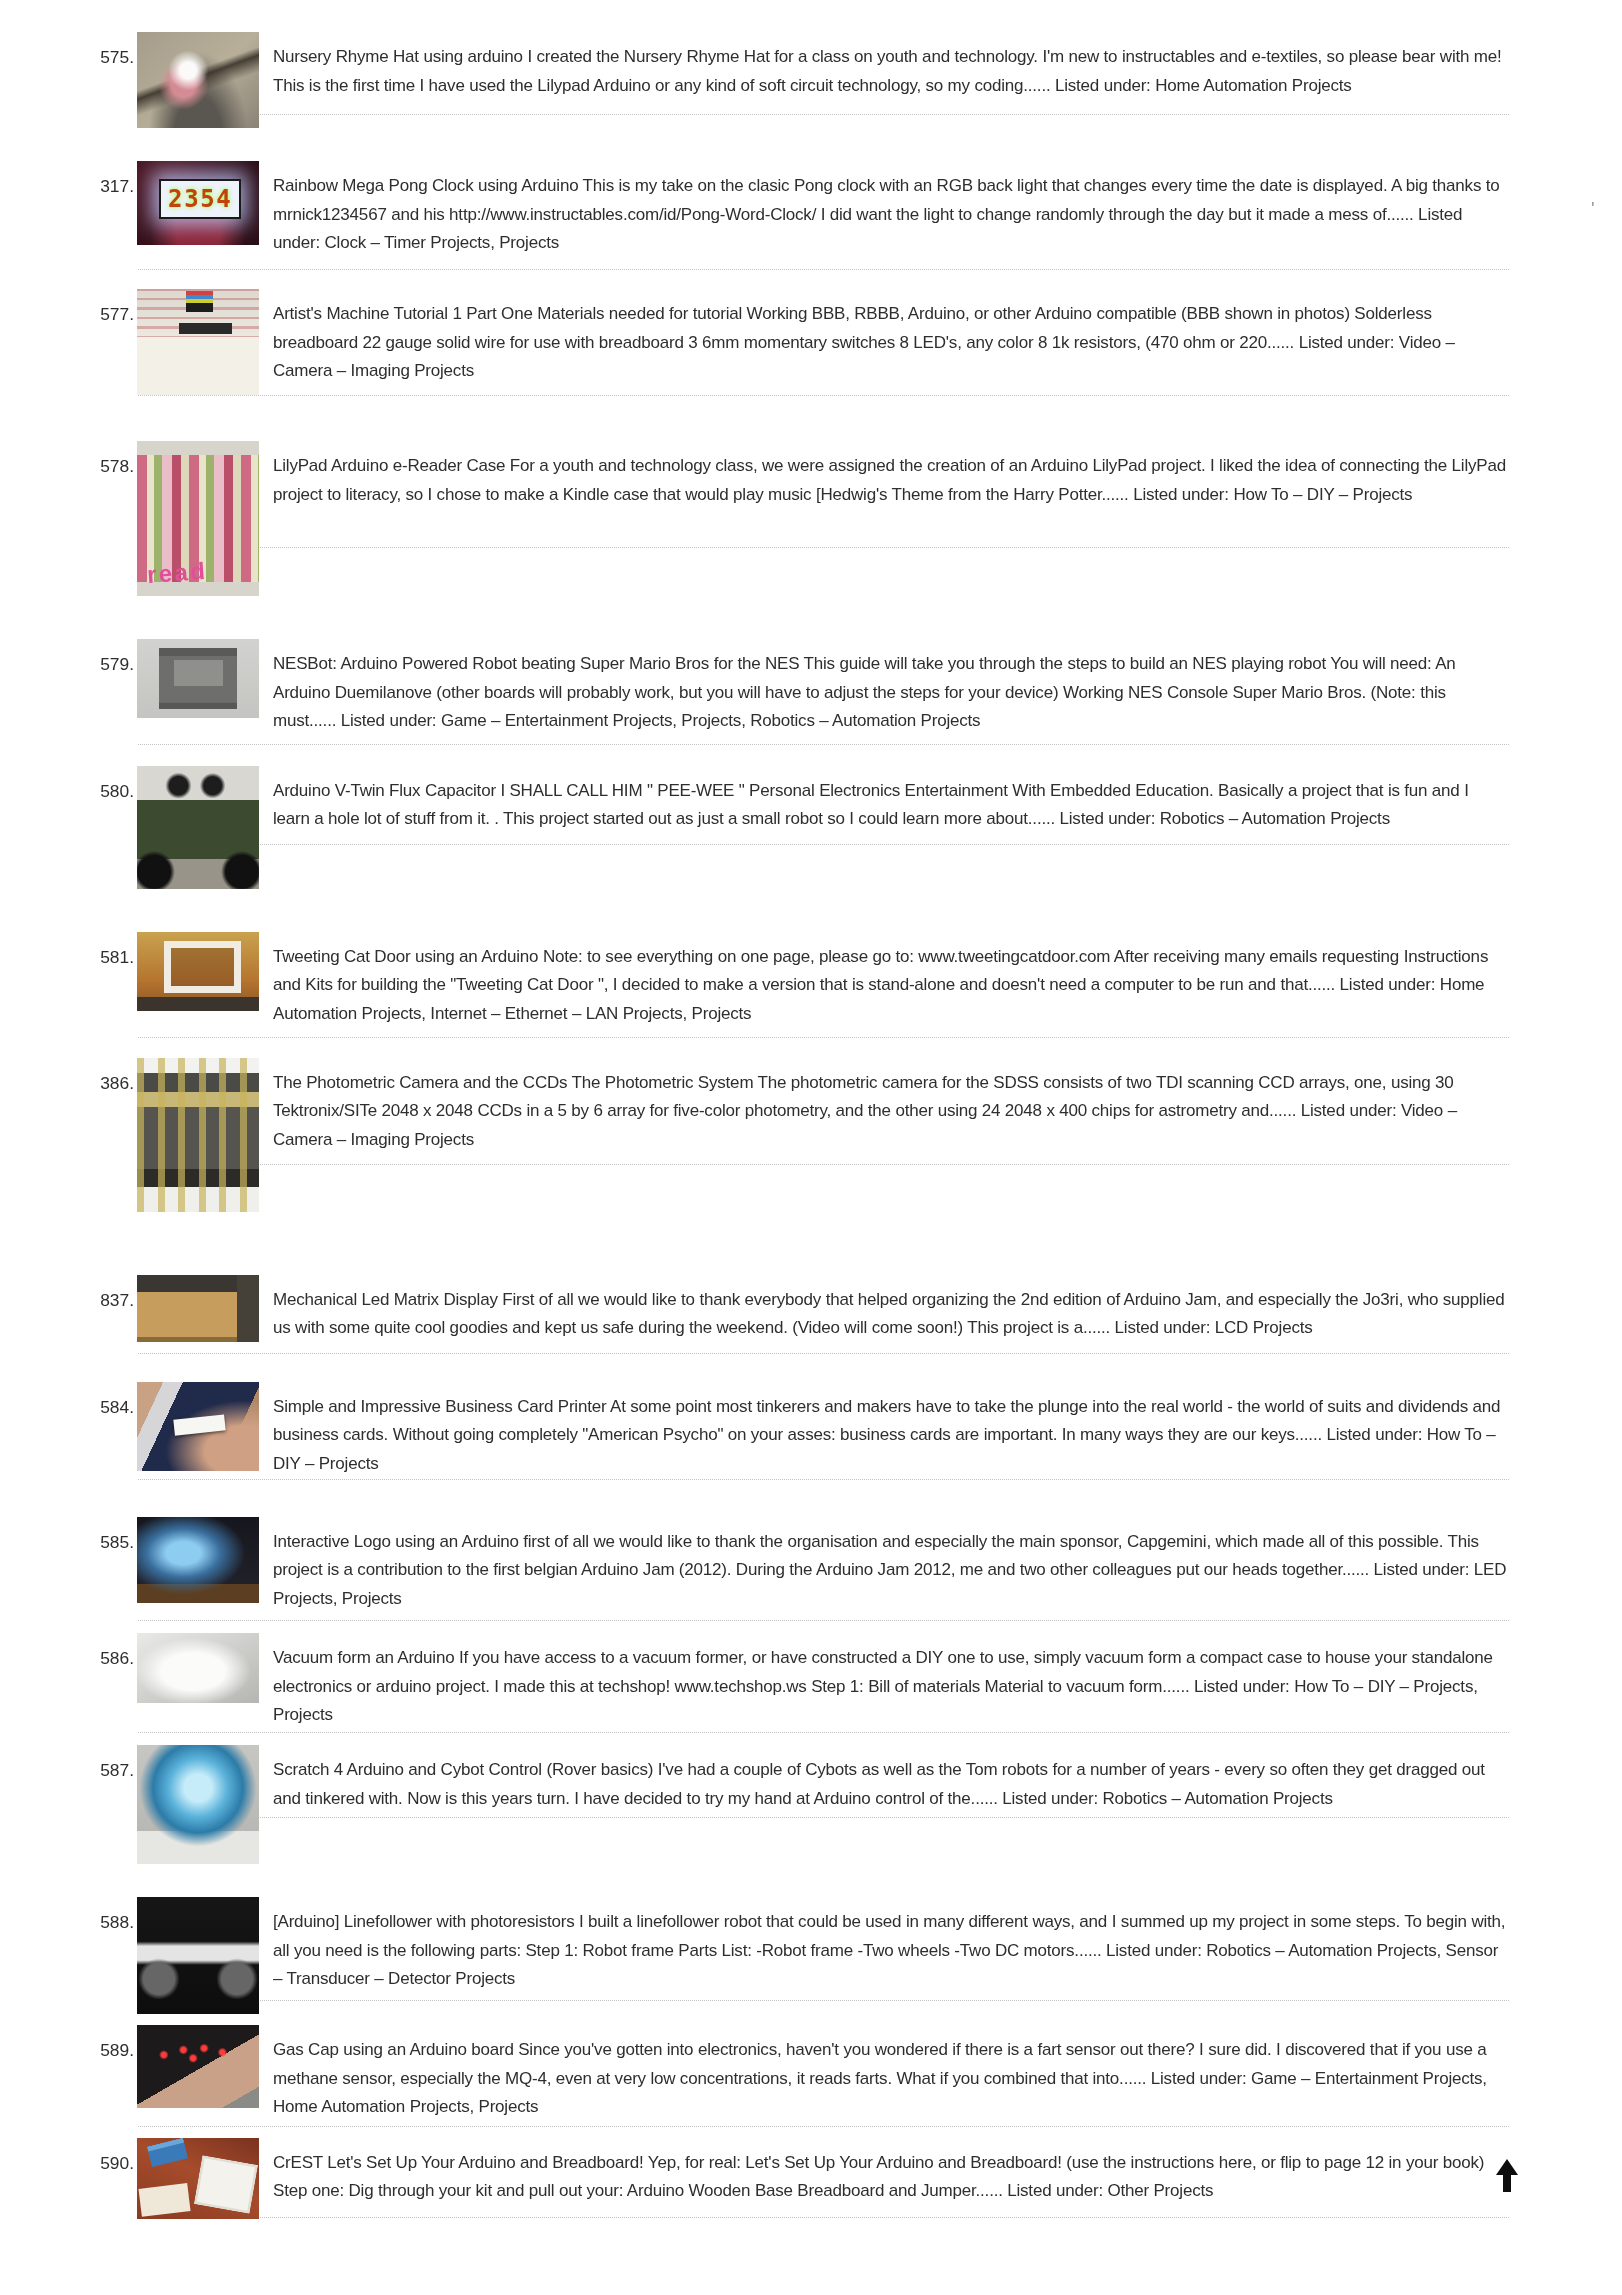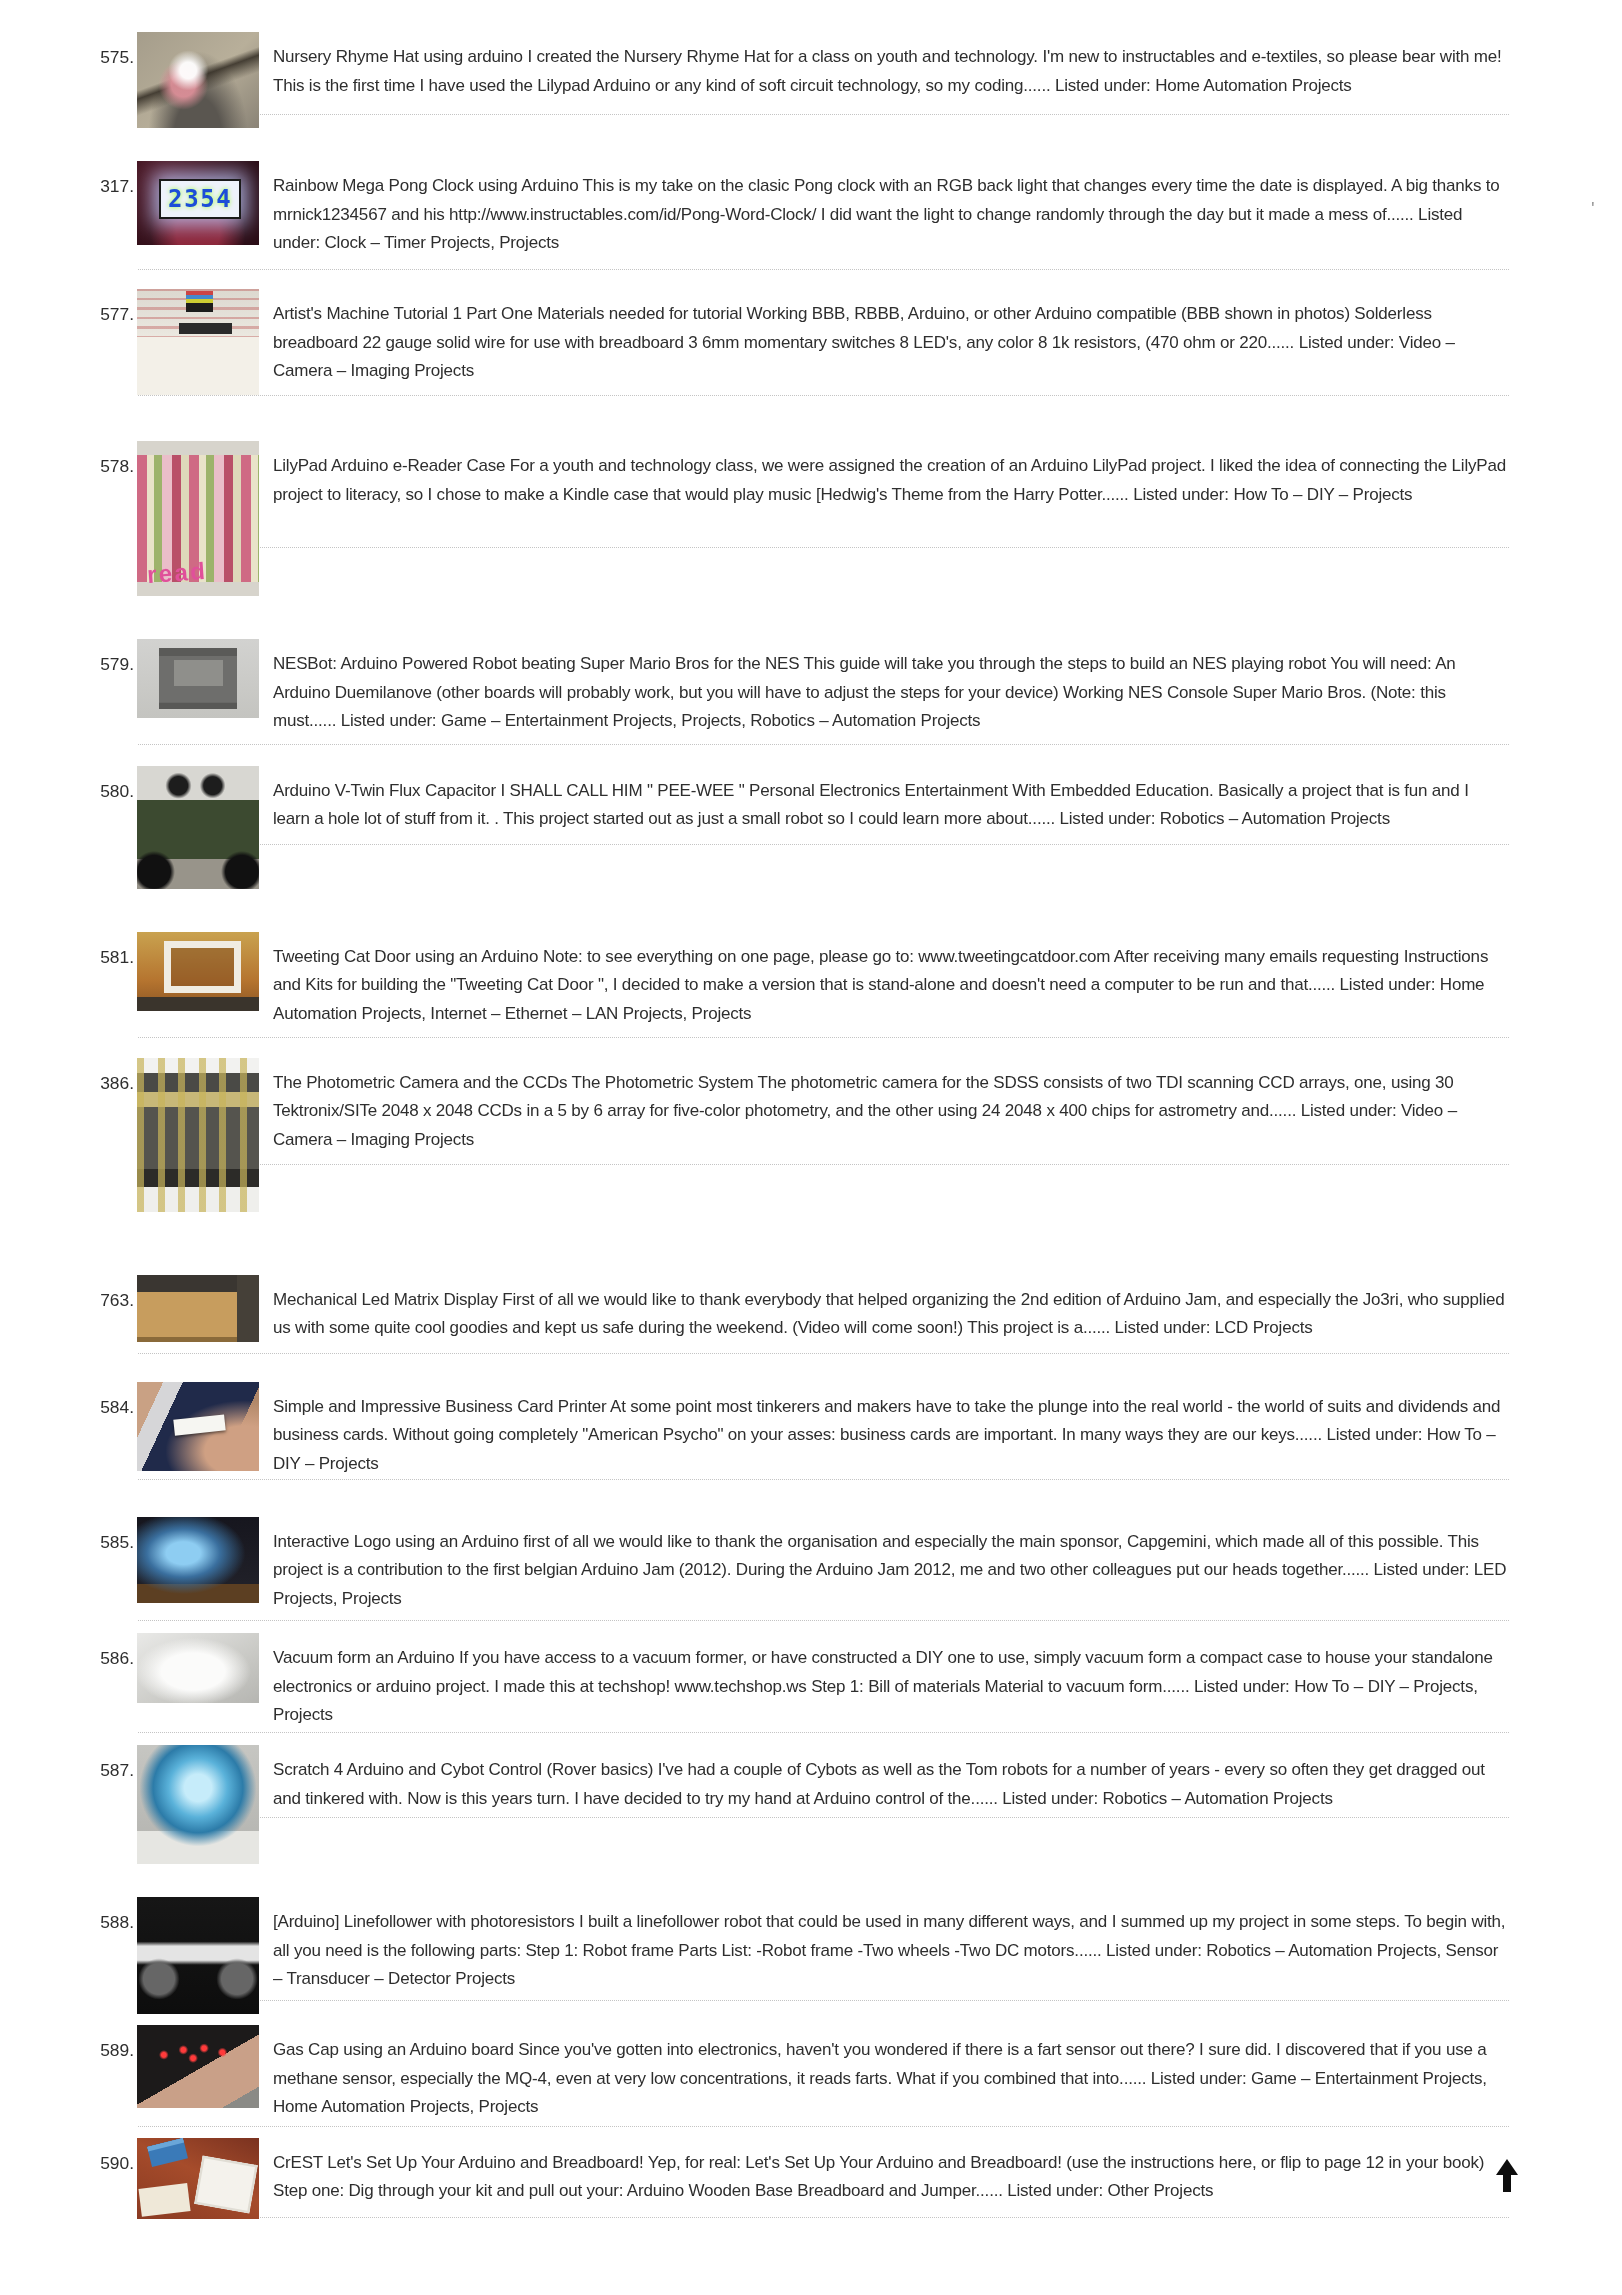--- a/index.html
+++ b/index.html
@@ -19,21 +19,21 @@
     linear-gradient(160deg, rgba(42,36,28,0) 42%, rgba(42,36,28,.8) 48%, rgba(42,36,28,0) 60%),
     radial-gradient(ellipse at 50% 112%, #5a5650 0 28%, rgba(90,86,80,0) 58%),
     linear-gradient(135deg,#a59d8b,#b8af9a 55%,#8a8376);}
   .t576{background:
     radial-gradient(ellipse at 50% 85%, rgba(150,40,60,.9) 0 25%, rgba(150,40,60,0) 55%),
     radial-gradient(circle at 25% 25%, #5a1f2e, #2b0d16 75%);}
   .panel{position:absolute;left:18%;top:22%;width:64%;height:42%;background:#eef2fb;
          border:2.4px solid #1a1a1a;box-shadow:0 0 20.6px 6.3px rgba(190,205,255,.8);
          display:flex;align-items:center;justify-content:center;}
   .digits{font-family:"DejaVu Sans Mono",monospace;font-weight:bold;font-size:24px;
-          color:#1d4ed8;text-shadow:0 0 4.8px #9f3;letter-spacing:1.6px;}
+          color:#c2410c;text-shadow:0 0 4.8px #9f3;letter-spacing:1.6px;}
   .t577{background:
     linear-gradient(0deg, #f3f0e8 0 55%, rgba(243,240,232,0) 55%),
     repeating-linear-gradient(0deg, rgba(180,60,60,.35) 0 2.4px, rgba(255,255,255,0) 2.4px 9.5px),
     linear-gradient(#dcd8cf,#ebe8e0 45%);}
   .chip577{position:absolute;left:34%;top:32%;width:44%;height:10%;background:#2a2a2a;}
   .conn577{position:absolute;left:40%;top:2%;width:22%;height:16%;background:#1c1c1c;
            border-top:4px solid #c44;box-shadow:inset 0 4px 0 #48c,inset 0 8px 0 #cc3;}
   .t578{background:
     linear-gradient(#d7d4cc 0 9%, rgba(215,212,204,0) 9% 91%, #d7d4cc 91%),
     repeating-linear-gradient(90deg,#cf6a84 0 10.3px,#e9e3c9 10.3px 17.4px,#9db36b 17.4px 24.6px,
@@ -165,21 +165,21 @@
     <div class="desc">Tweeting Cat Door using an Arduino Note: to see everything on one page, please go to: www.tweetingcatdoor.com After receiving many emails requesting Instructions and Kits for building the "Tweeting Cat Door ", I decided to make a version that is stand-alone and doesn't need a computer to be run and that...... Listed under: Home Automation Projects, Internet – Ethernet – LAN Projects, Projects</div>
   </div>
 
   <div class="item" style="margin-top:20px;height:106px">
     <div class="num">386.</div>
     <div class="thumb t582" style="height:154px" title="long photometric CCD camera assembly"></div>
     <div class="desc">The Photometric Camera and the CCDs The Photometric System The photometric camera for the SDSS consists of two TDI scanning CCD arrays, one, using 30 Tektronix/SITe 2048 x 2048 CCDs in a 5 by 6 array for five-color photometry, and the other using 24 2048 x 400 chips for astrometry and...... Listed under: Video – Camera – Imaging Projects</div>
   </div>
 
   <div class="item" style="margin-top:110px;height:78px">
-    <div class="num">763.</div>
+    <div class="num">837.</div>
     <div class="thumb t583" style="height:67px" title="wooden led matrix display box"></div>
     <div class="desc">Mechanical Led Matrix Display First of all we would like to thank everybody that helped organizing the 2nd edition of Arduino Jam, and especially the Jo3ri, who supplied us with some quite cool goodies and kept us safe during the weekend. (Video will come soon!) This project is a...... Listed under: LCD Projects</div>
   </div>
 
   <div class="item" style="margin-top:28px;height:97px">
     <div class="num">584.</div>
     <div class="thumb t584" style="height:89px" title="hand holding dark business card printer">
       <div class="bizcard"></div>
     </div>
     <div class="desc">Simple and Impressive Business Card Printer At some point most tinkerers and makers have to take the plunge into the real world - the world of suits and dividends and business cards. Without going completely "American Psycho" on your asses: business cards are important. In many ways they are our keys...... Listed under: How To – DIY – Projects</div>

